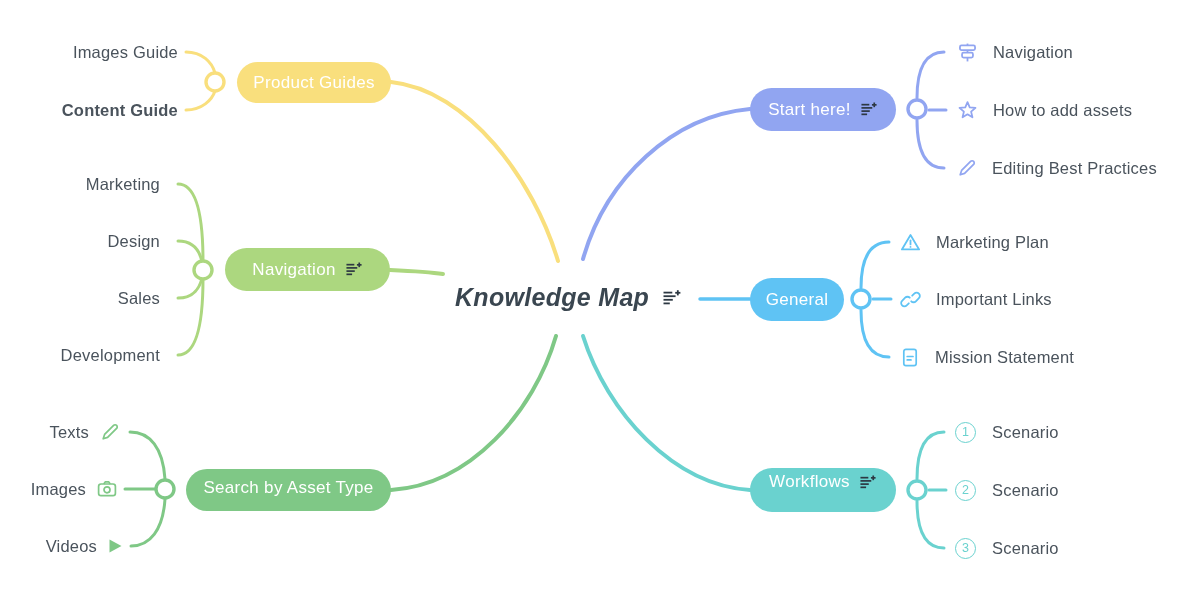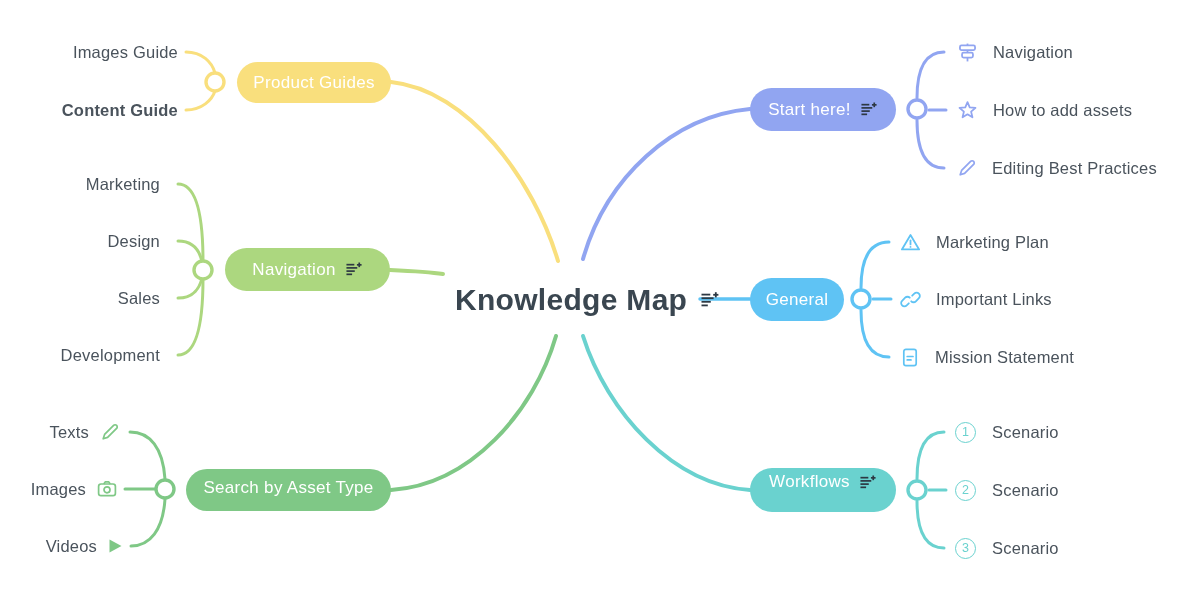--- a/index.html
+++ b/index.html
@@ -23,21 +23,21 @@
   .child{
     position:absolute;height:24px;display:flex;align-items:center;
     font-size:16.5px;color:var(--childtext);letter-spacing:.2px;white-space:nowrap;
   }
   .child.left-side{gap:11px;}
   .child.right-side{gap:15px;}
   .center-node{
     position:absolute;left:455px;top:283px;display:flex;align-items:center;gap:14px;
   }
   .center-title{
-    font-size:30px;font-weight:700;color:var(--title);letter-spacing:.3px;white-space:nowrap;
+    font-size:25px;font-weight:700;color:var(--title);letter-spacing:.3px;white-space:nowrap;font-style:italic;
   }
   .ic{display:block;}
   .c-green2{color:var(--green2);}
   .c-peri{color:var(--peri);}
   .c-sky{color:var(--sky);}
   .c-ink{color:var(--ink);}
   .num-badge{
     width:21px;height:21px;border-radius:50%;
     border:1.8px solid var(--teal);color:var(--teal);
     display:flex;align-items:center;justify-content:center;

